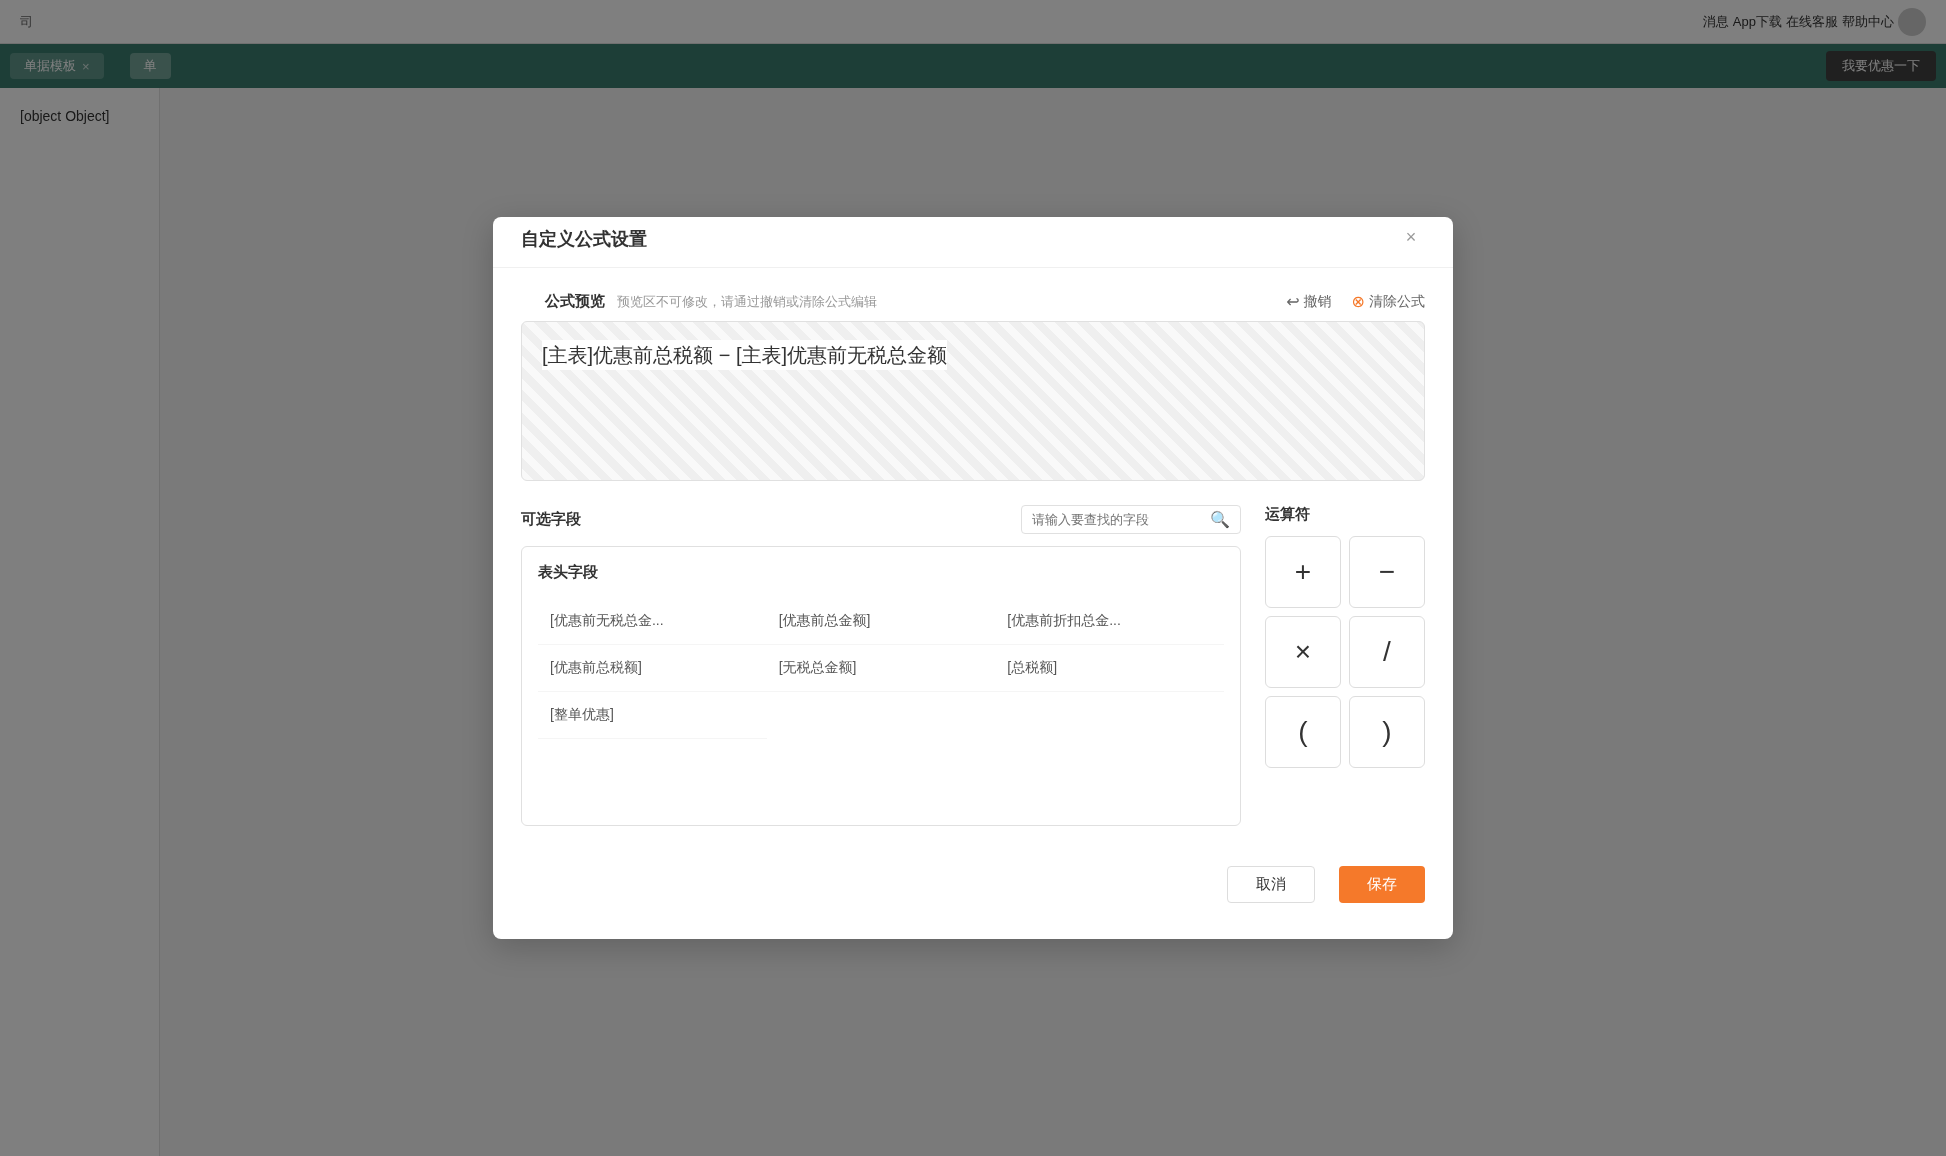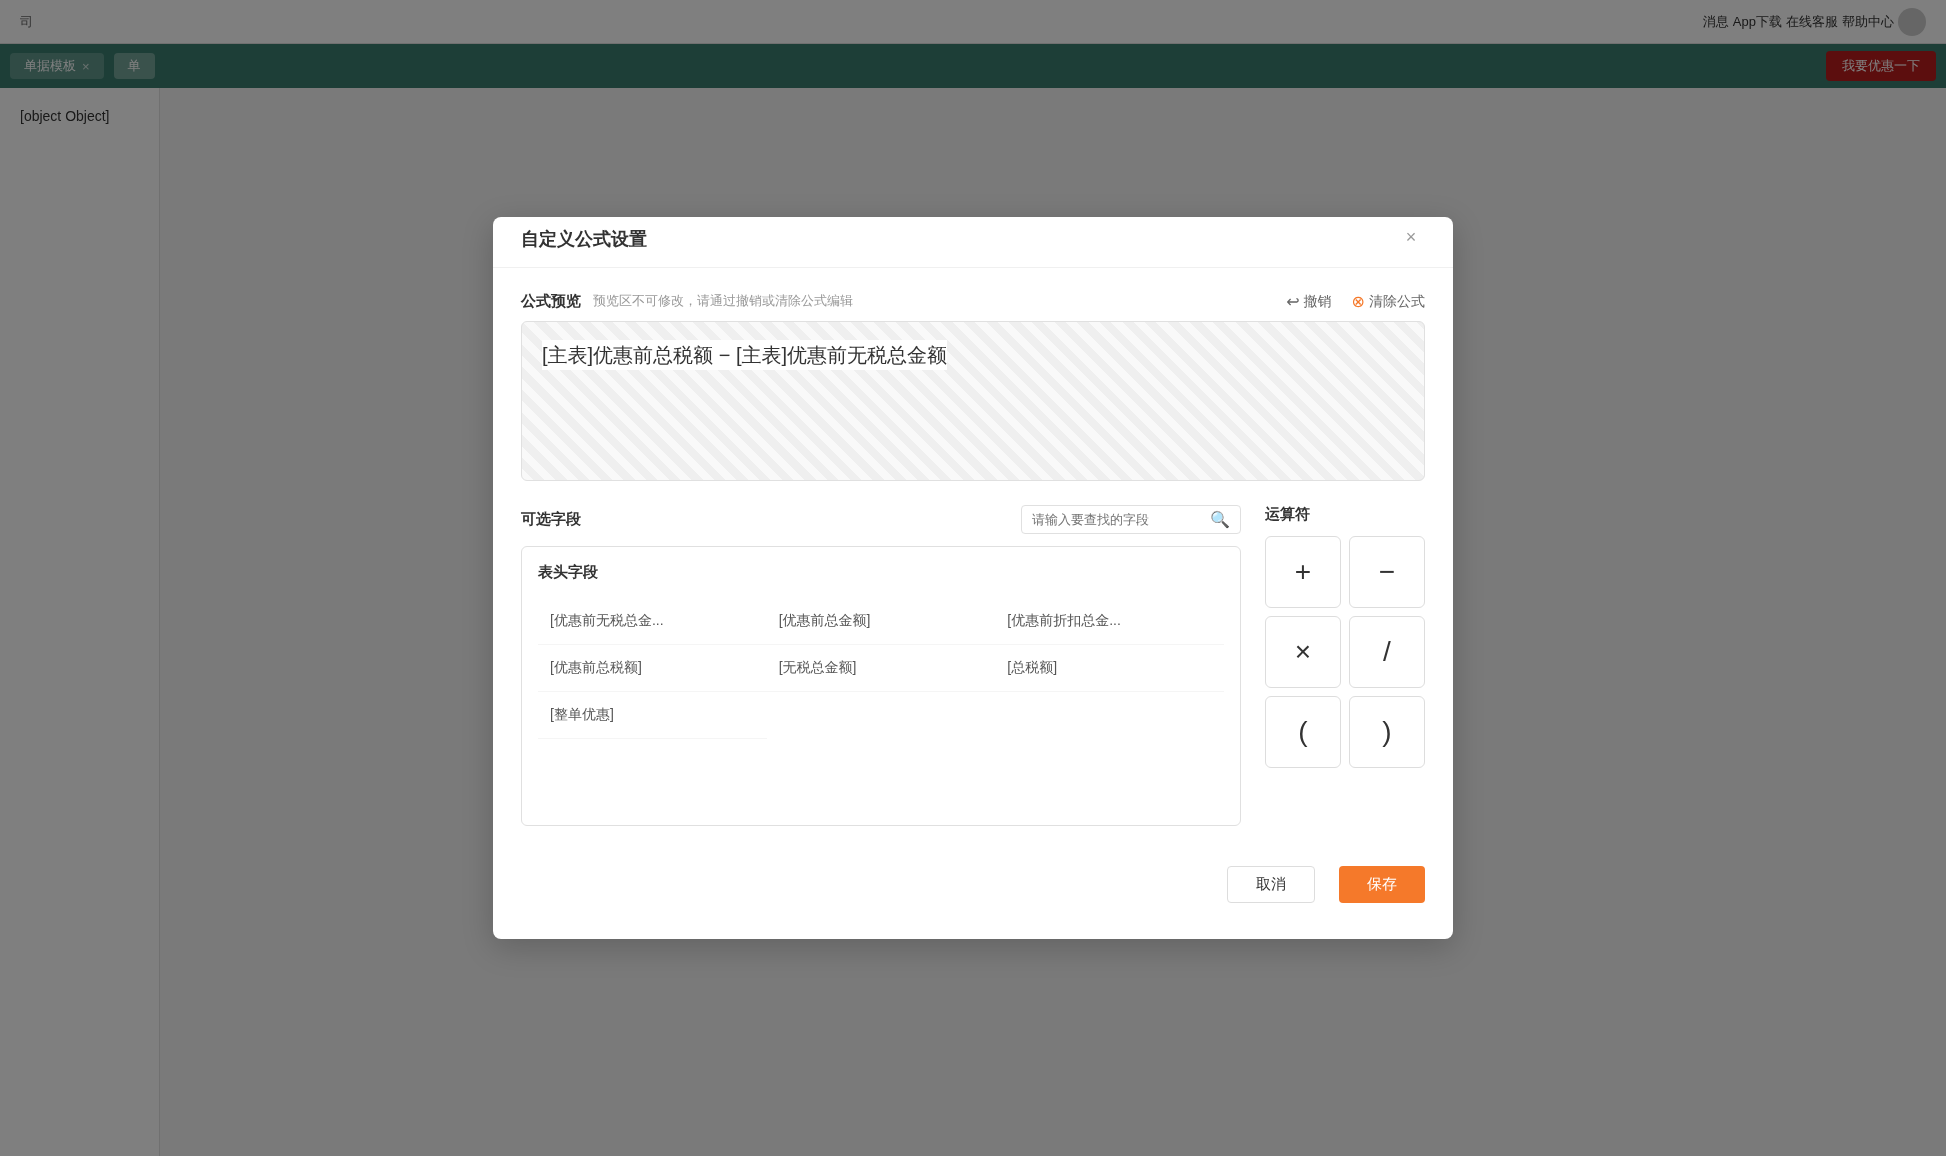--- a/index.html
+++ b/index.html
@@ -41,21 +41,21 @@
     }
 
     .nav-bar {
       position: absolute;
       top: 44px; left: 0; right: 0;
       height: 44px;
       background: #3a7d6e;
       display: flex;
       align-items: center;
       padding: 0 10px;
-      gap: 10px;
+      gap: 26px;
     }
 
     .nav-tab {
       background: rgba(255,255,255,0.2);
       color: #fff;
       padding: 4px 14px;
       border-radius: 4px;
       font-size: 13px;
       display: flex;
       align-items: center;
@@ -85,21 +85,21 @@
     .content-area {
       position: absolute;
       top: 88px; left: 160px;
       right: 0;
       bottom: 0;
       background: #f5f5f5;
       padding: 20px;
     }
 
     .orange-btn {
-      background: #b91c1c;
+      background: #404040;
       color: #fff;
       border: none;
       padding: 6px 16px;
       border-radius: 4px;
       font-size: 13px;
       cursor: pointer;
     }
 
     
     .modal-overlay {
@@ -400,21 +400,21 @@
 
     <div class="modal-header">
       <span class="modal-title">自定义公式设置</span>
       <div class="modal-close">×</div>
     </div>
 
     <div class="modal-body">
 
       <div class="formula-section">
         <div class="formula-label-row">
-          <div style="display:flex; ">
+          <div style="display:flex; align-items:center;margin-left:24px;">
             <span class="formula-label">公式预览</span>
             <span class="formula-hint">预览区不可修改，请通过撤销或清除公式编辑</span>
           </div>
           <div class="formula-actions">
             <button class="formula-action-btn">
               <span style="font-size:16px;">↩</span>
               <span>撤销</span>
             </button>
             <button class="formula-action-btn">
               <span style="font-size:16px; color:#f5792a;">⊗</span>

